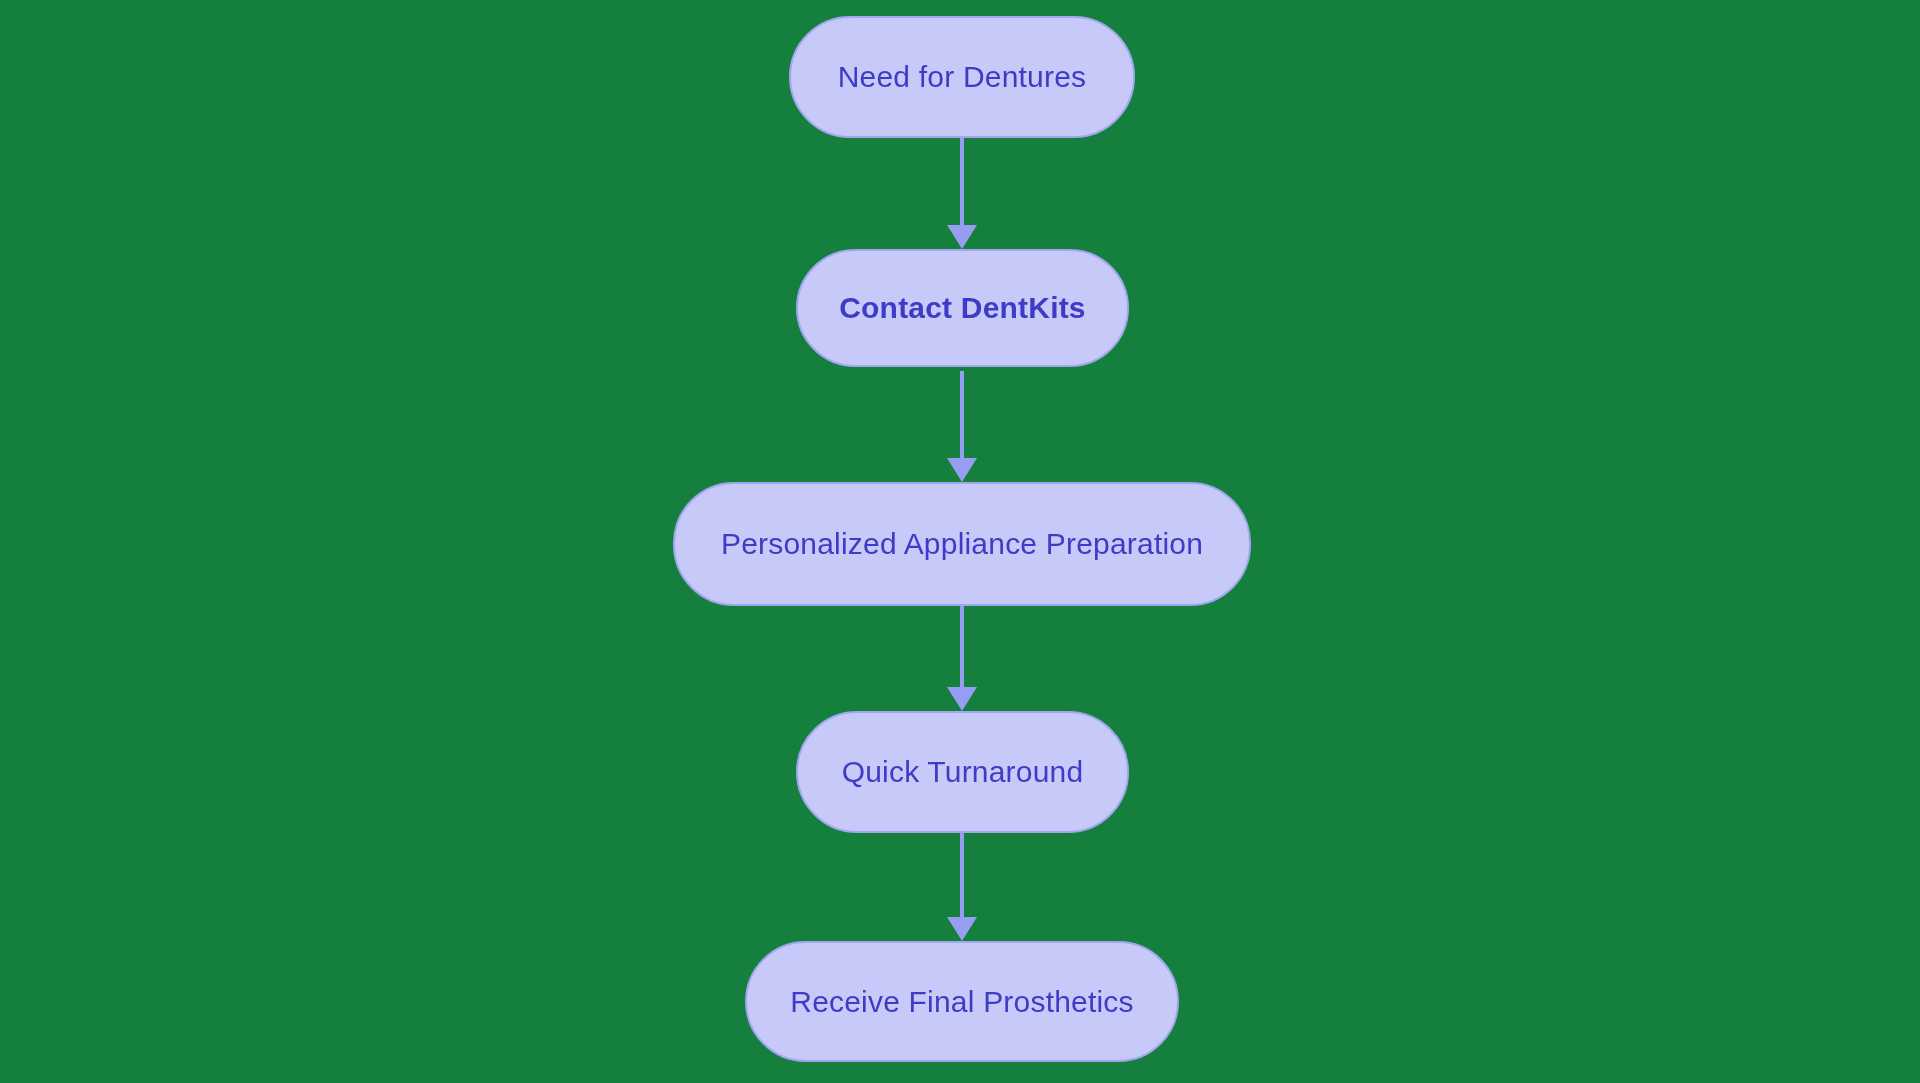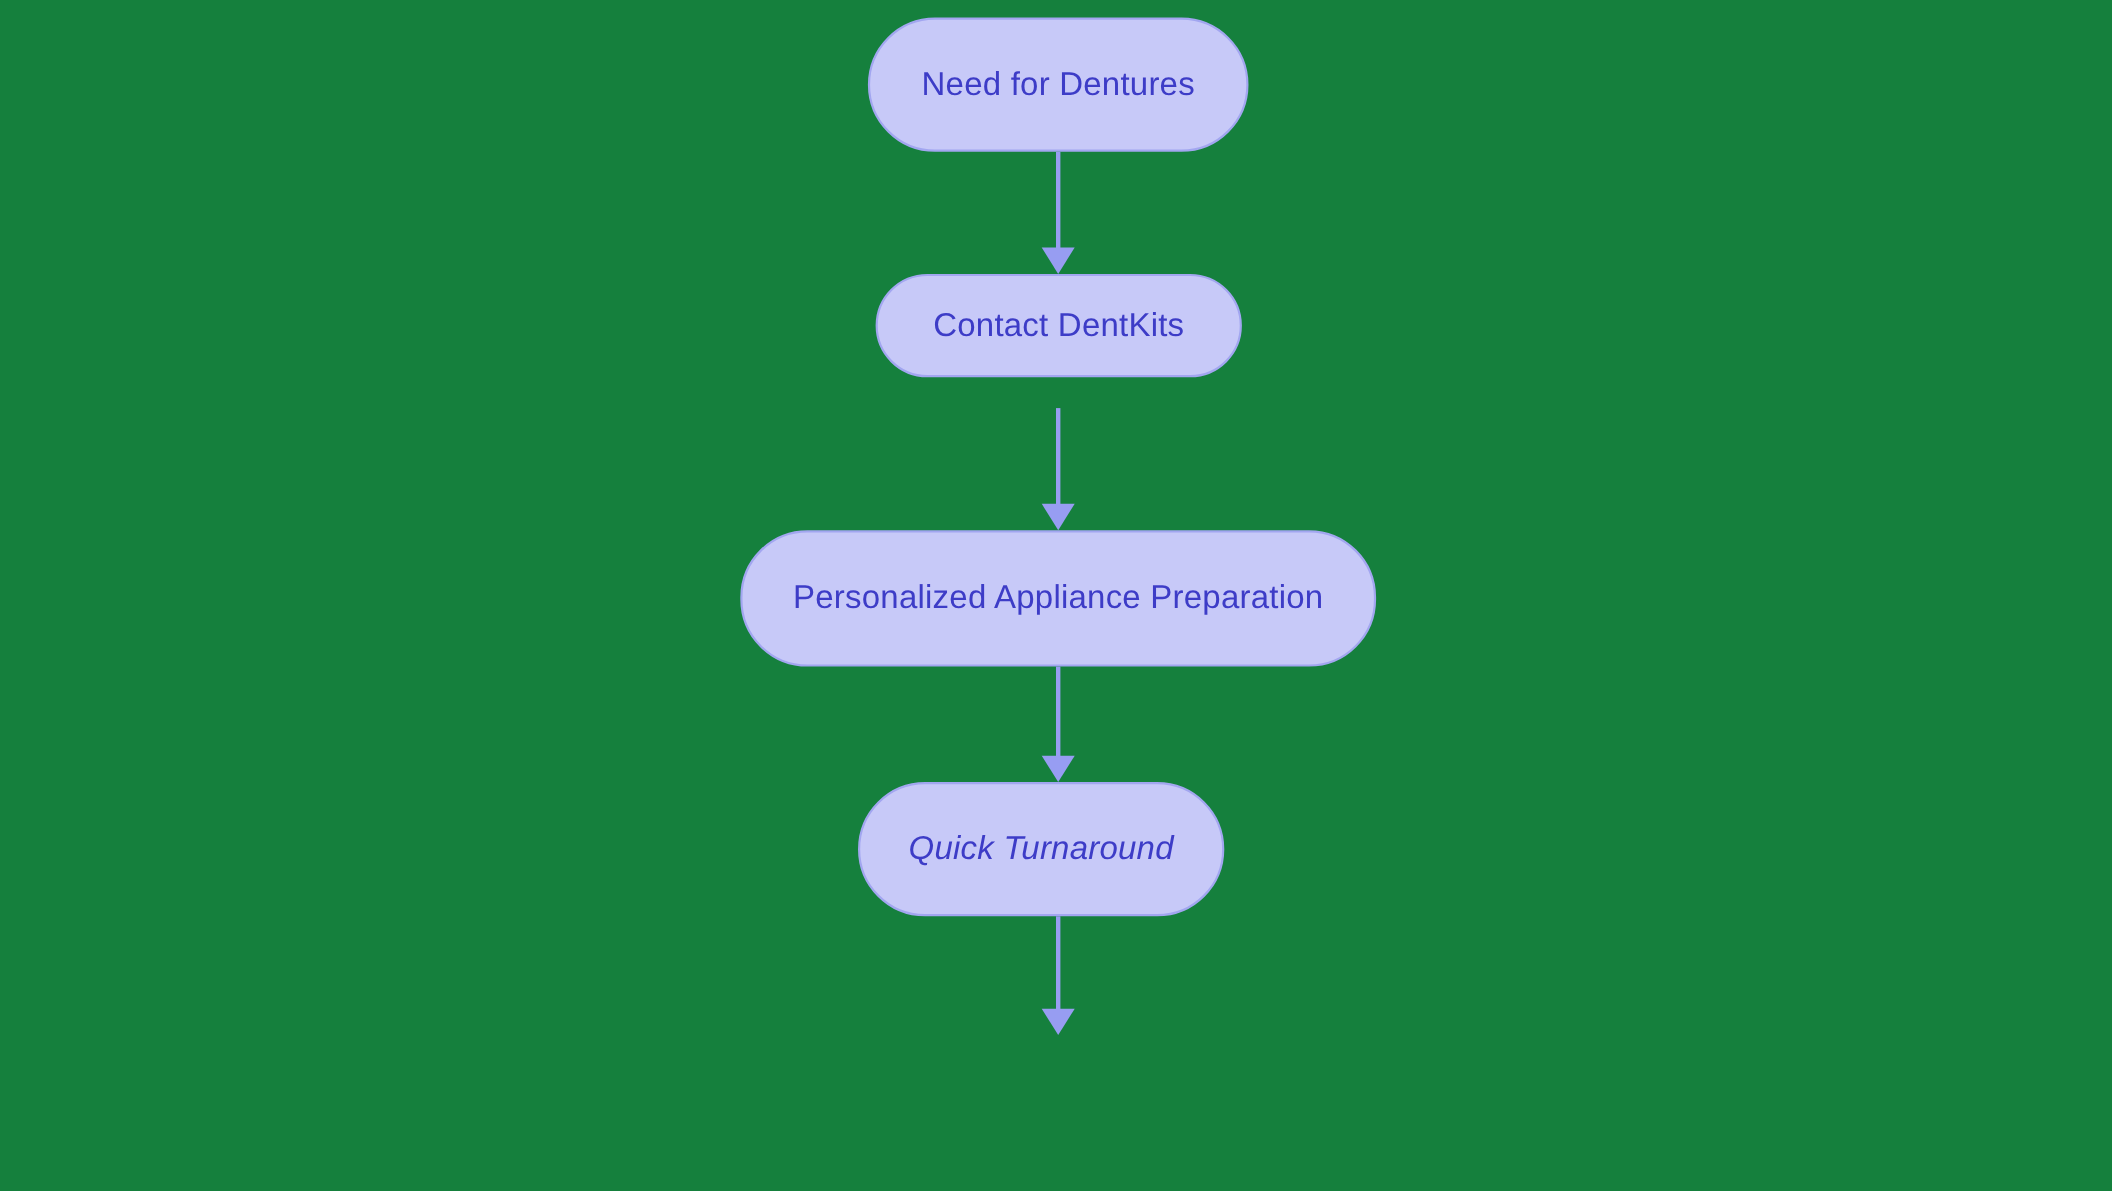--- a/index.html
+++ b/index.html
@@ -48,35 +48,38 @@
 
 <div class="canvas">
 
   <div class="node" style="left:789px; top:16px; width:346px; height:122px;">
     <span>Need for Dentures</span>
   </div>
 
   <div class="edge-shaft" style="left:960px; top:138px; height:88px;"></div>
   <div class="edge-head" style="left:947px; top:225px;"></div>
 
-  <div class="node" style="left:796px; top:249px; width:333px; height:94px;">
+  <div class="node" style="left:796px; top:249px; width:333px; height:118px;font-weight:bold;">
     <span>Contact DentKits</span>
   </div>
 
   <div class="edge-shaft" style="left:960px; top:371px; height:88px;"></div>
   <div class="edge-head" style="left:947px; top:458px;"></div>
 
   <div class="node" style="left:673px; top:482px; width:578px; height:124px;">
     <span>Personalized Appliance Preparation</span>
   </div>
 
   <div class="edge-shaft" style="left:960px; top:606px; height:82px;"></div>
   <div class="edge-head" style="left:947px; top:687px;"></div>
 
-  <div class="node" style="left:780px; top:711px; width:333px; height:122px;font-style:italic;">
+  <div class="node" style="left:796px; top:711px; width:333px; height:122px;">
     <span>Quick Turnaround</span>
   </div>
 
   <div class="edge-shaft" style="left:960px; top:833px; height:85px;"></div>
   <div class="edge-head" style="left:947px; top:917px;"></div>
 
+  <div class="node" style="left:745px; top:941px; width:434px; height:121px;">
+    <span>Receive Final Prosthetics</span>
+  </div>
 
 </div>
 
 </body></html>

